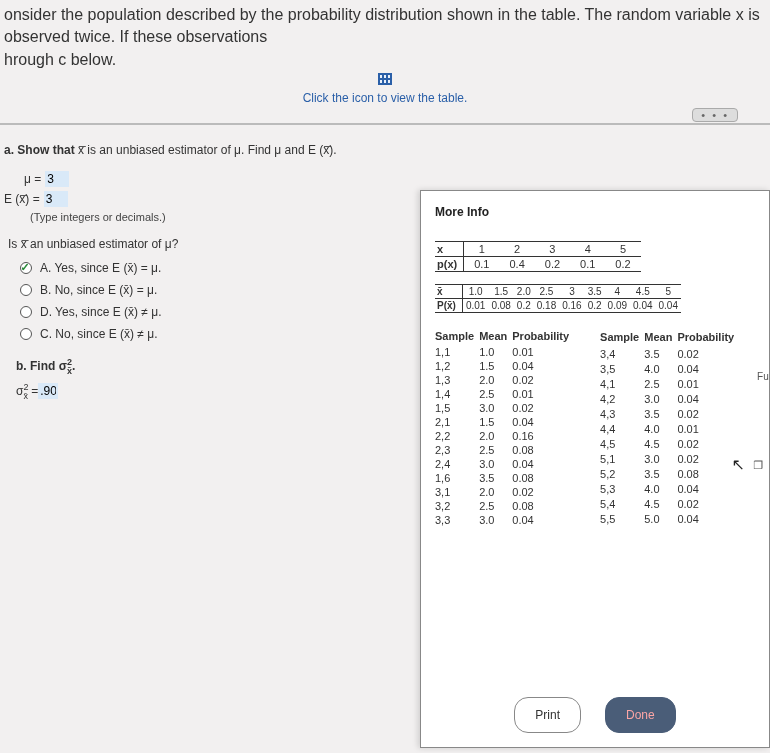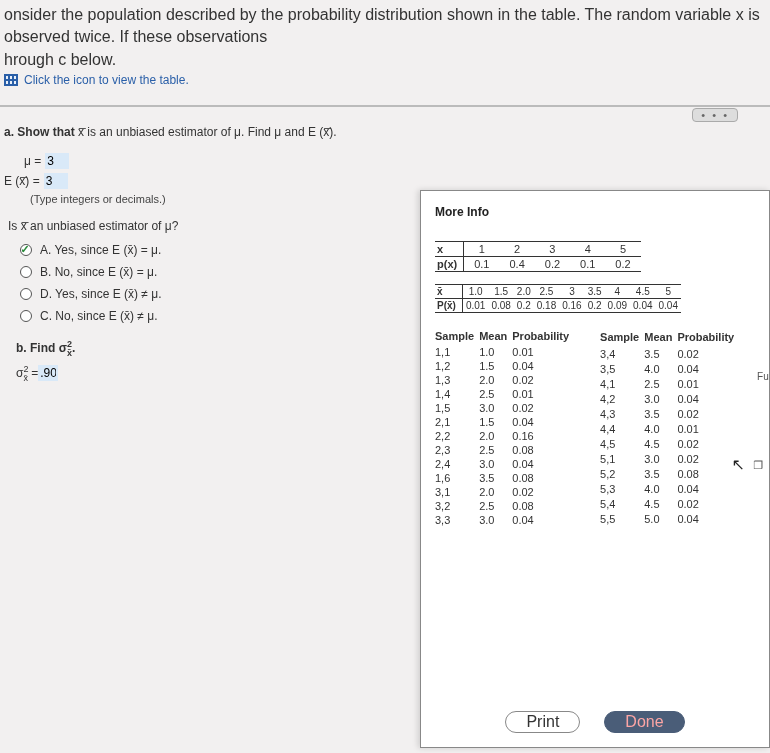--- a/index.html
+++ b/index.html
@@ -20,20 +20,21 @@
     font-size: 16px;
     line-height: 1.4;
     padding: 0 4px;
   }
   .click-icon-row {
     display: flex;
     align-items: center;
     gap: 6px;
     margin-top: 2px;
     padding: 0 4px;
+    flex-direction: column;
   }
   .grid-icon {
     width: 14px; height: 12px;
     display: inline-flex; flex-wrap: wrap;
     border: 1px solid #2a5fa8;
     background: #e8f0fa;
   }
   .grid-icon span { width: 33.33%; height: 50%; border: 0.5px solid #2a5fa8; }
   .link-text { color: #2a5fa8; cursor: pointer; }
   .divider {
@@ -117,24 +118,24 @@
 
   .modal-footer {
     position: absolute;
     bottom: 14px;
     left: 0; right: 0;
     display: flex;
     justify-content: center;
     gap: 24px;
   }
   .btn {
-    padding: 1px 20px;
+    padding: 10px 20px;
     border: 1px solid #888;
     border-radius: 14px;
-    font-size: 16px;
+    font-size: 12px;
     cursor: pointer;
   }
   .btn-print { background: #fff; color: #333; }
   .btn-done { background: #4a5d78; color: #fca5a5; border-color: #4a5d78; }
 
   .xbar { position: relative; display: inline-block; }
   .xbar::before {
     content: "_";
     position: absolute;
     top: -10px; left: 1px;

